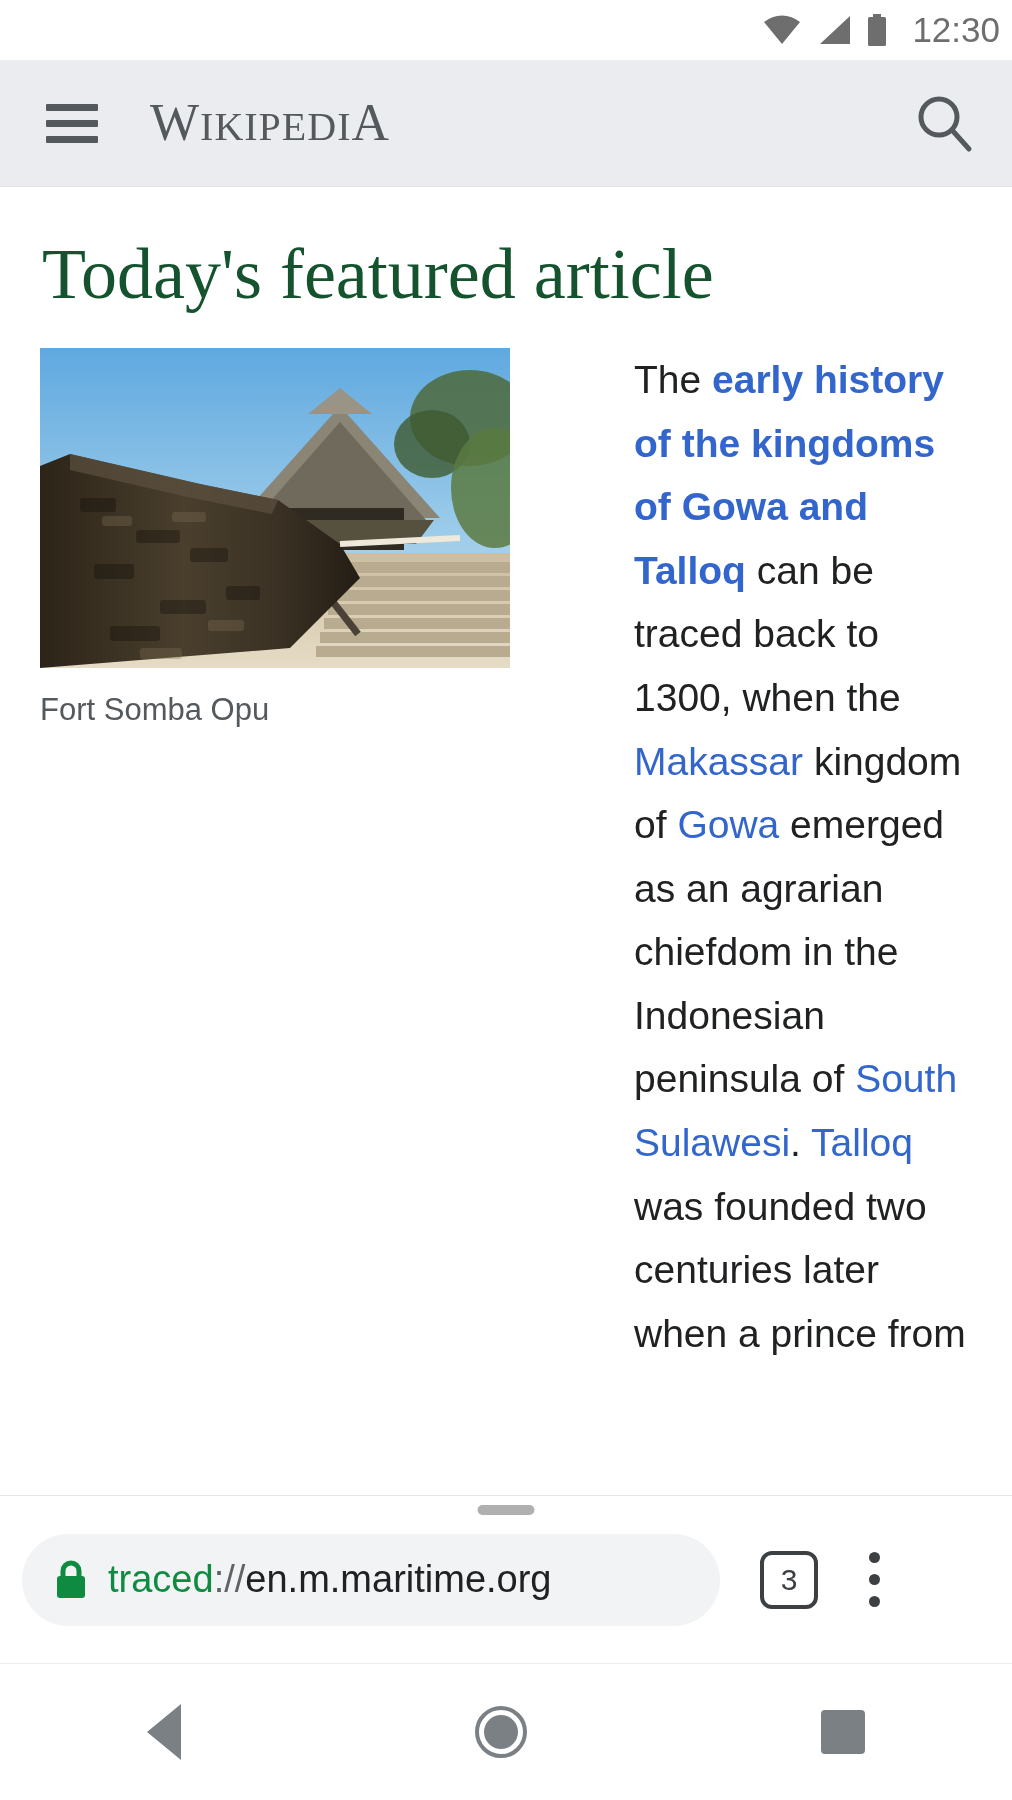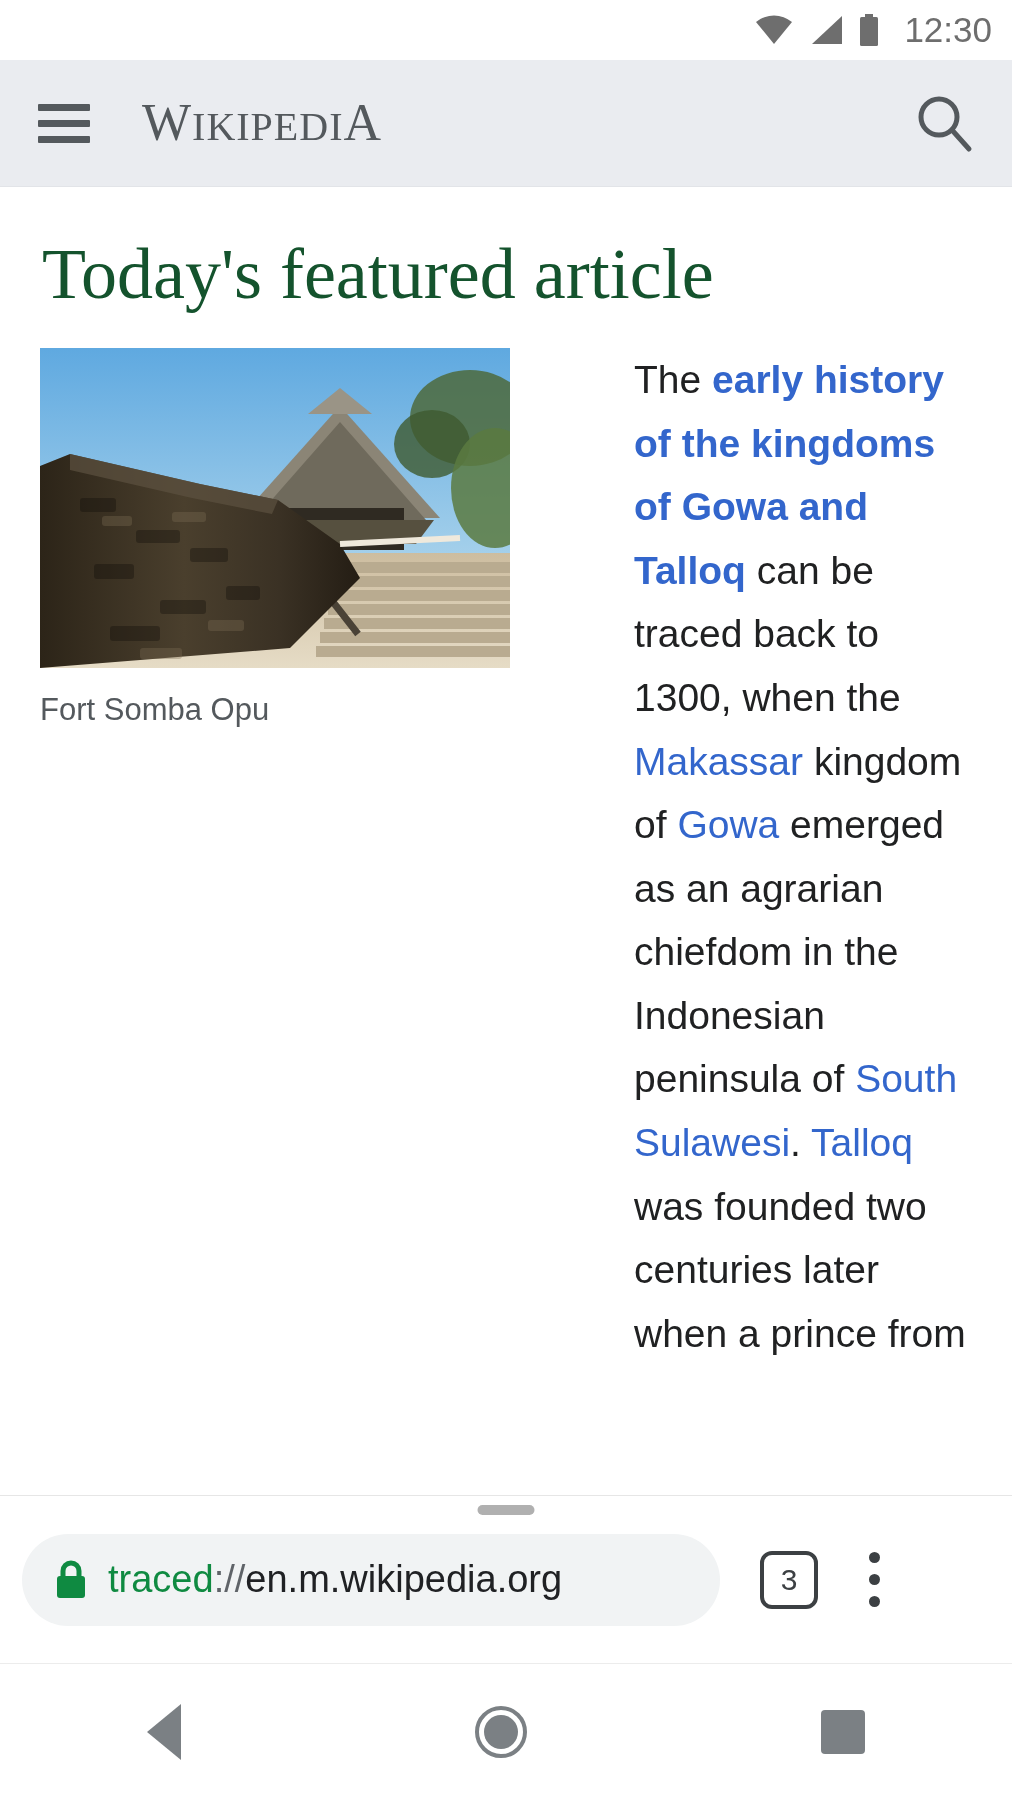--- a/index.html
+++ b/index.html
@@ -8,37 +8,38 @@
     background:#ffffff;
     font-family:"Liberation Sans", sans-serif;
     overflow:hidden;
   }
   #screen { position:relative; width:1012px; height:1800px; background:#fff; }
 
   
   .statusbar {
     height:60px; width:100%;
     display:flex; align-items:center; justify-content:flex-end;
-    padding-right:20px; background:#ffffff;
+    padding-right:12px; background:#ffffff;
   }
   .status-icons { display:flex; align-items:center; gap:14px; }
   .ic-wifi { width:40px; height:30px; position:relative; }
   .ic-wifi svg, .ic-signal svg, .ic-batt svg { display:block; }
   .status-time {
     font-size:35px; color:#6e6e6e; letter-spacing:0px;
     font-family:"Liberation Sans", sans-serif; margin-left:10px;
   }
 
   
   .wiki-header {
     height:127px; width:100%;
     background:#eaecf0;
     display:flex; align-items:center;
     border-bottom:1px solid #e2e4e8;
     position:relative;
+    padding-left:8px;
   }
   .hamburger { width:52px; margin-left:38px; cursor:pointer; }
   .hamburger span {
     display:block; height:7px; background:#54595d;
     border-radius:1px; margin:9px 0;
   }
   .wordmark {
     margin-left:52px;
     font-family:"Liberation Serif", serif;
     color:#54595d;
@@ -273,21 +274,21 @@
   <div class="browser-bar">
     <div class="drag-pill"></div>
 
     <div class="omnibox">
       <span class="lock-icon">
         <svg width="38" height="44" viewBox="0 0 38 44">
           <path d="M11 19 L11 13 A8 8 0 0 1 27 13 L27 19" fill="none" stroke="#0f8a41" stroke-width="5"></path>
           <rect x="5" y="18" width="28" height="22" rx="3" fill="#0f8a41"></rect>
         </svg>
       </span>
-      <span class="url-text"><span class="url-scheme">traced</span><span class="url-sep">://</span><span>en.m.wikipedia.org</span></span>
+      <span class="url-text"><span class="url-scheme">traced</span><span class="url-sep">://</span><span>en.m.maritime.org</span></span>
     </div>
 
     <div class="tab-count">3</div>
 
     <div class="kebab">
       <i></i>
       <i></i>
       <i></i>
     </div>
   </div>

